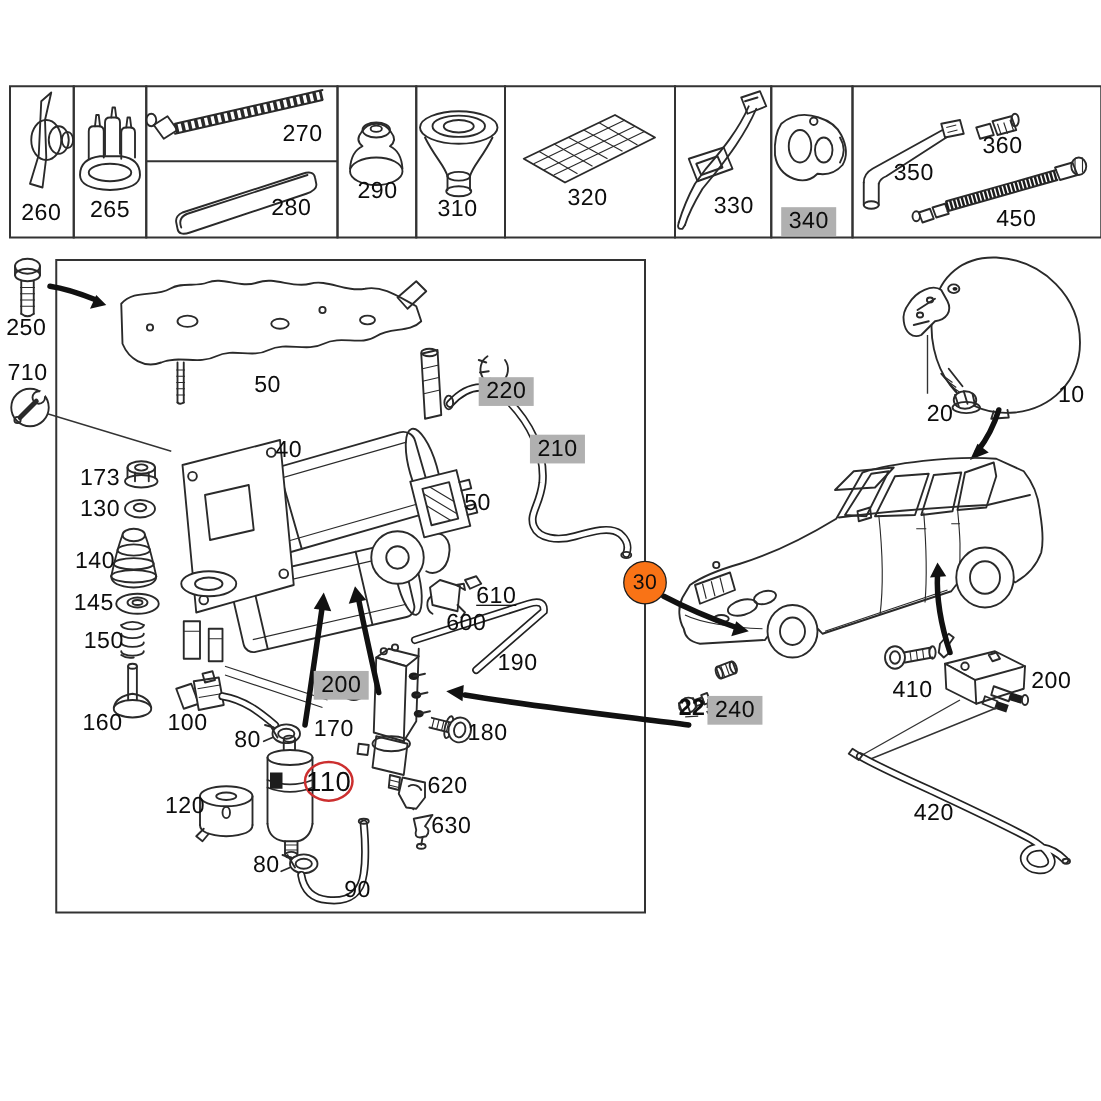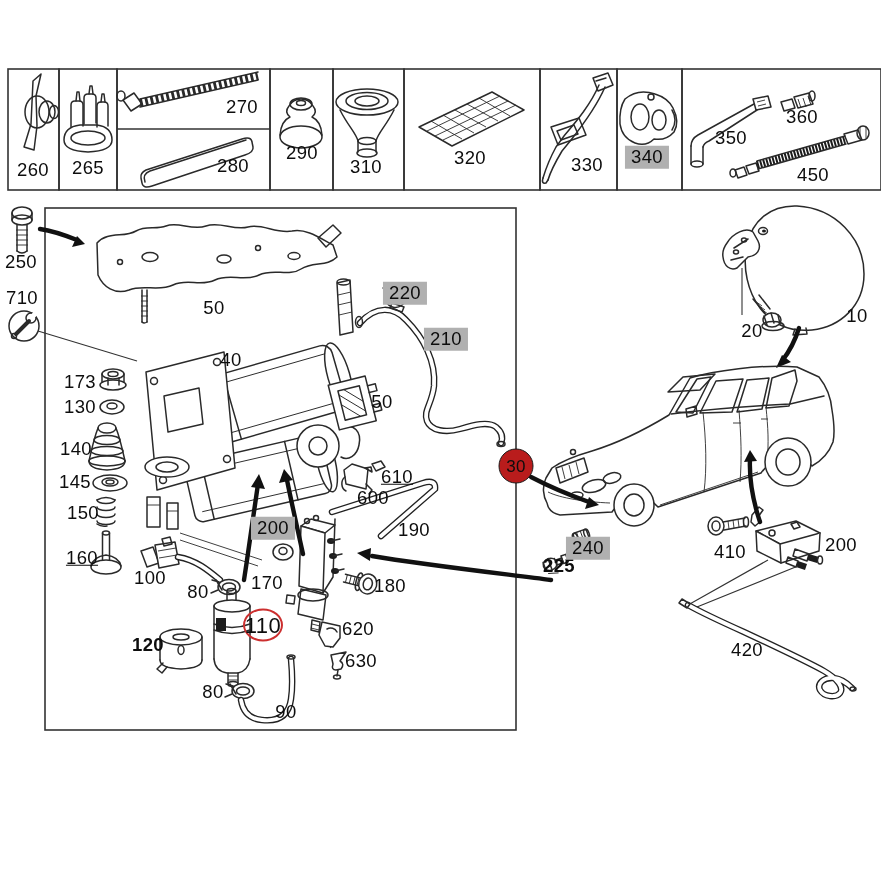--- a/index.html
+++ b/index.html
@@ -2,23 +2,23 @@
 <html><head>
 <meta charset="utf-8">
 <style>
   html,body{margin:0;padding:0;background:#fff;}
   #stage{position:relative;width:881px;height:881px;background:#fff;overflow:hidden;
          font-family:"Liberation Sans",sans-serif;}
   #art{position:absolute;left:0;top:0;}
   #labels{position:absolute;left:0;top:0;width:881px;height:881px;}
   .label{position:absolute;transform:translate(-50%,-50%);font-size:18.5px;color:#0d0d0d;
          white-space:nowrap;letter-spacing:.4px;line-height:1;}
-  .label.gray{background:#b0b0b0;padding:2px 6px;}
+  .label.gray{background:#b0b0b0;padding:2px 6px;margin-top:20px;}
   .label.circle{width:33px;height:33px;border:1.8px solid #1c1c1c;border-radius:50%;
-                background:#b91c1c;display:flex;align-items:center;justify-content:center;font-size:17px;}
+                background:#f97316;display:flex;align-items:center;justify-content:center;font-size:17px;}
   .label.red-circle{width:36px;height:29px;border:2.4px solid #cc2f2f;border-radius:50%;
                 display:flex;align-items:center;justify-content:center;font-size:22px;}
   
   .p{fill:none;stroke:#2a2a2a;stroke-width:1.5;stroke-linejoin:round;stroke-linecap:round;}
   .pw{fill:#fff;stroke:#2a2a2a;stroke-width:1.5;stroke-linejoin:round;stroke-linecap:round;}
   .tg{fill:none;stroke:#2a2a2a;stroke-width:.9;}
   .dk{fill:#1d1d1d;stroke:none;}
   .thin{fill:none;stroke:#333;stroke-width:1.1;}
   .frame{fill:none;stroke:#333;stroke-width:1.6;}
   .arrow{fill:none;stroke:#111;stroke-width:4.4;stroke-linecap:round;}
@@ -507,25 +507,25 @@
       <div class="label" style="left: 813px; top: 175px;">450</div>
       <div class="label" style="left: 21px; top: 262px;">250</div>
       <div class="label" style="left: 22px; top: 298px;">710</div>
       <div class="label" style="left: 214px; top: 308px;">50</div>
       <div class="label" style="left: 231px; top: 360px;">40</div>
       <div class="label" style="left: 80px; top: 382px;">173</div>
       <div class="label" style="left: 80px; top: 407px;">130</div>
       <div class="label" style="left: 76px; top: 449px;">140</div>
       <div class="label" style="left: 75px; top: 482px;">145</div>
       <div class="label" style="left: 83px; top: 513px;">150</div>
-      <div class="label" style="left: 82px; top: 558px; text-decoration: underline;">160</div>
+      <div class="label" style="left: 82px; top: 578px;">160</div>
       <div class="label" style="left: 150px; top: 578px;">100</div>
       <div class="label" style="left: 198px; top: 592px;">80</div>
       <div class="label" style="left: 267px; top: 583px;">170</div>
-      <div class="label" style="left: 148px; top: 645px; font-weight: bold;">120</div>
+      <div class="label" style="left: 148px; top: 645px;">120</div>
       <div class="label red-circle" style="left: 263px; top: 625px;">110</div>
       <div class="label" style="left: 213px; top: 692px;">80</div>
       <div class="label" style="left: 286px; top: 712px;">90</div>
       <div class="label gray" style="left: 273px; top: 528px;">200</div>
       <div class="label gray" style="left: 405px; top: 293px;">220</div>
       <div class="label gray" style="left: 446px; top: 339px;">210</div>
       <div class="label" style="left: 382px; top: 402px;">50</div>
       <div class="label" style="left: 397px; top: 477px; text-decoration: underline;">610</div>
       <div class="label" style="left: 373px; top: 498px;">600</div>
       <div class="label" style="left: 414px; top: 530px;">190</div>

